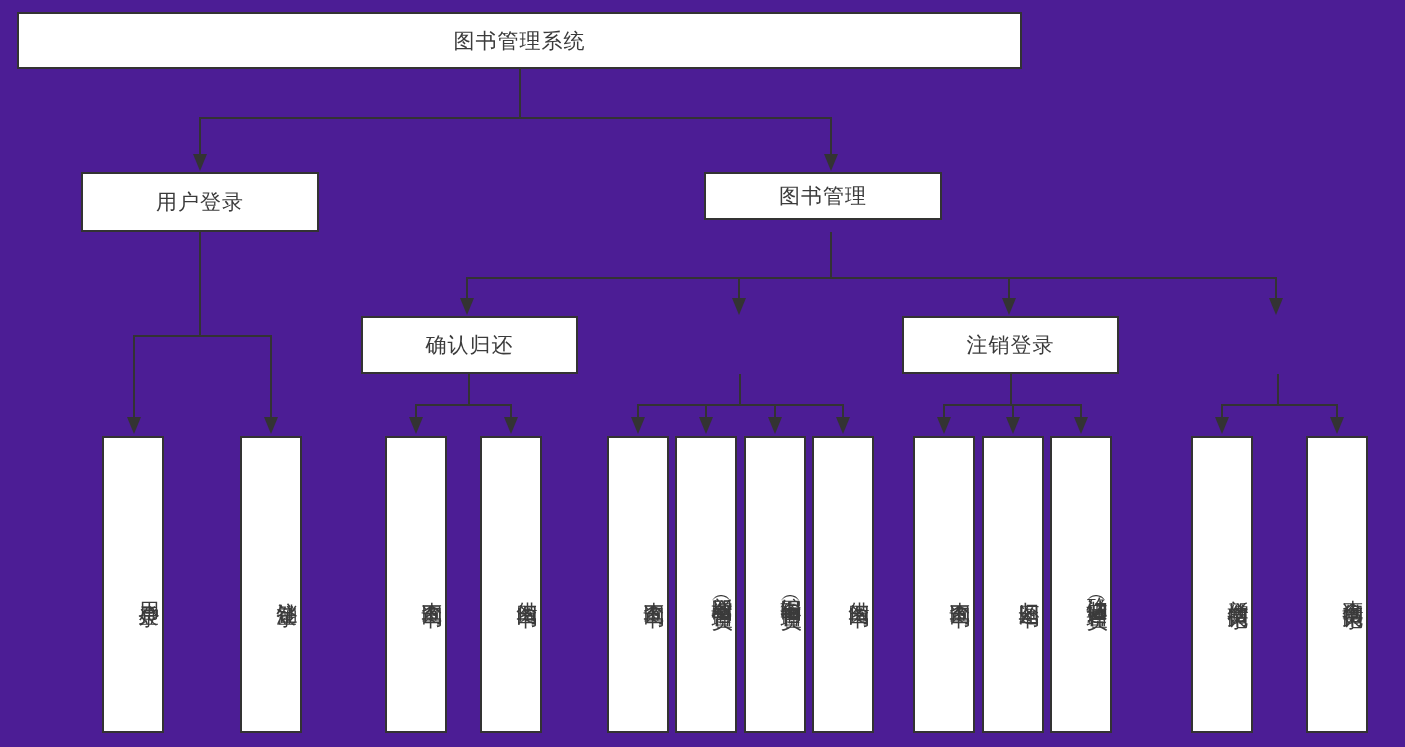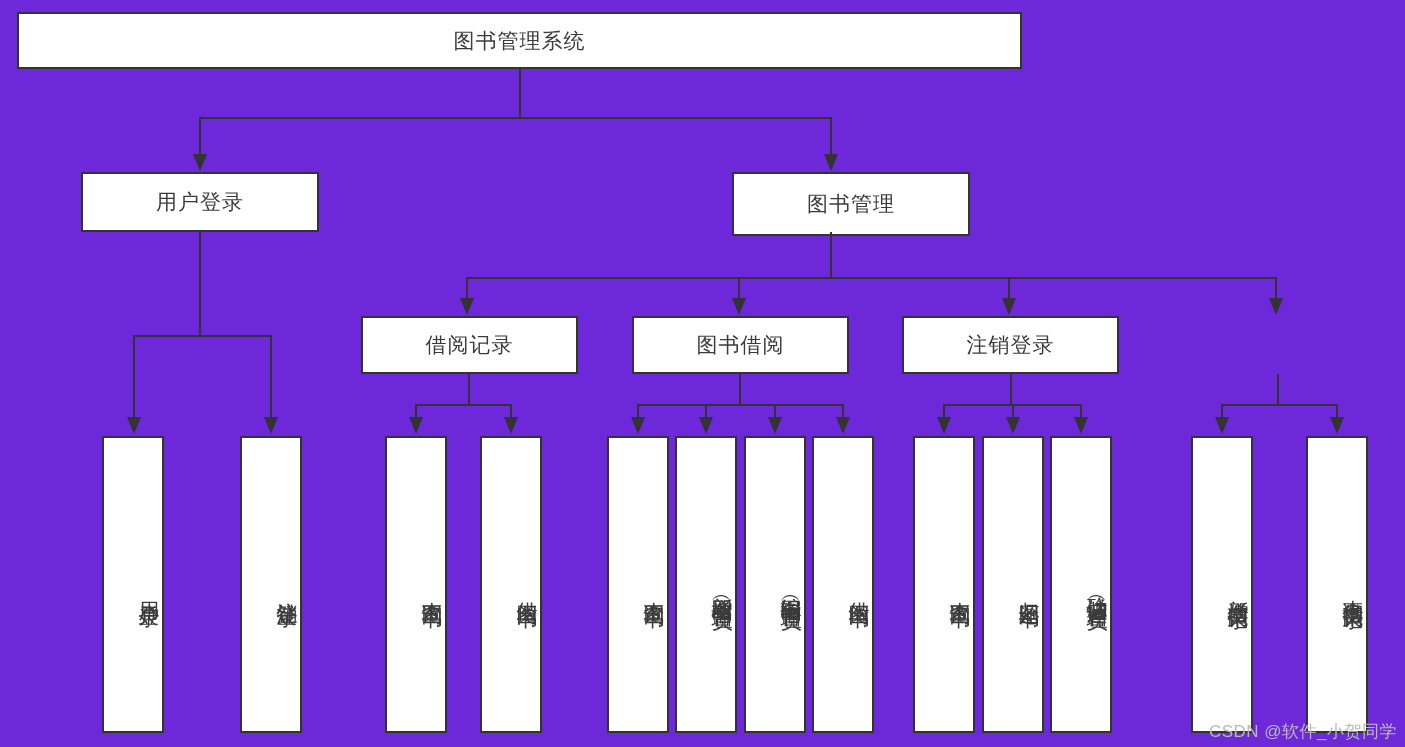--- a/index.html
+++ b/index.html
@@ -8,21 +8,21 @@
     padding: 0;
     background: #ffffff;
   }
   body {
     font-family: "Liberation Sans", "DejaVu Sans", sans-serif;
   }
   #canvas {
     position: relative;
     width: 1405px;
     height: 747px;
-    background: #6d28d9;
+    background: #4c1d95;
     overflow: hidden;
   }
   
   .node {
     position: absolute;
     box-sizing: border-box;
     background: #ffffff;
     border: 2px solid #333333;
     display: flex;
     align-items: center;
@@ -91,21 +91,21 @@
 
   <div class="ln v" style="left:199px; top:117px; height:38px;"></div>
   <div class="arrow" style="left:193px; top:154px;"></div>
   <div class="ln v" style="left:830px; top:117px; height:38px;"></div>
   <div class="arrow" style="left:824px; top:154px;"></div>
 
   <div class="node horiz" style="left:81px; top:172px; width:238px; height:60px;">
     <span class="label">用户登录</span>
   </div>
 
-  <div class="node horiz" style="left:732px; top:172px; width:238px; height:64px;">
+  <div class="node horiz" style="left:704px; top:172px; width:238px; height:48px;">
     <span class="label">图书管理</span>
   </div>
 
   <div class="ln v" style="left:199px; top:232px; height:103px;"></div>
   <div class="ln h" style="left:133px; top:335px; width:138px;"></div>
   <div class="ln v" style="left:133px; top:335px; height:83px;"></div>
   <div class="arrow" style="left:127px; top:417px;"></div>
   <div class="ln v" style="left:270px; top:335px; height:83px;"></div>
   <div class="arrow" style="left:264px; top:417px;"></div>
 
@@ -114,24 +114,21 @@
   <div class="ln v" style="left:466px; top:277px; height:22px;"></div>
   <div class="arrow" style="left:460px; top:298px;"></div>
   <div class="ln v" style="left:738px; top:277px; height:22px;"></div>
   <div class="arrow" style="left:732px; top:298px;"></div>
   <div class="ln v" style="left:1008px; top:277px; height:22px;"></div>
   <div class="arrow" style="left:1002px; top:298px;"></div>
   <div class="ln v" style="left:1275px; top:277px; height:22px;"></div>
   <div class="arrow" style="left:1269px; top:298px;"></div>
 
   <div class="node horiz" style="left:361px; top:316px; width:217px; height:58px;">
-    <span class="label">借阅记录</span>
-  </div>
-  <div class="node horiz" style="left:632px; top:316px; width:217px; height:58px;">
-    <span class="label">图书借阅</span>
+    <span class="label">确认归还</span>
   </div>
   <div class="node horiz" style="left:902px; top:316px; width:217px; height:58px;">
     <span class="label">注销登录</span>
   </div>
 
   <div class="ln v" style="left:468px; top:374px; height:31px;"></div>
   <div class="ln h" style="left:415px; top:404px; width:96px;"></div>
   <div class="ln v" style="left:415px; top:404px; height:14px;"></div>
   <div class="arrow" style="left:409px; top:417px;"></div>
   <div class="ln v" style="left:510px; top:404px; height:14px;"></div>
@@ -201,15 +198,14 @@
     <span class="label">确认归还（管理员）</span>
   </div>
 
   <div class="node vert" style="left:1191px; top:436px; width:62px; height:297px;">
     <span class="label">新增借阅记录</span>
   </div>
   <div class="node vert" style="left:1306px; top:436px; width:62px; height:297px;">
     <span class="label">查询借阅记录</span>
   </div>
 
-  <div id="watermark">CSDN @软件_小贺同学</div>
 
 </div>
 
 </body></html>

